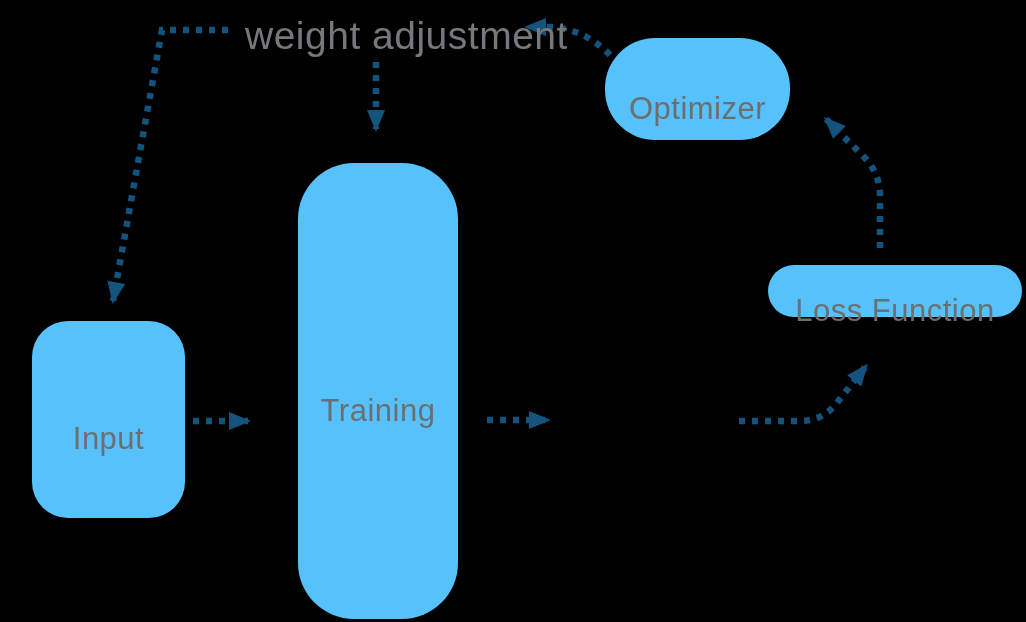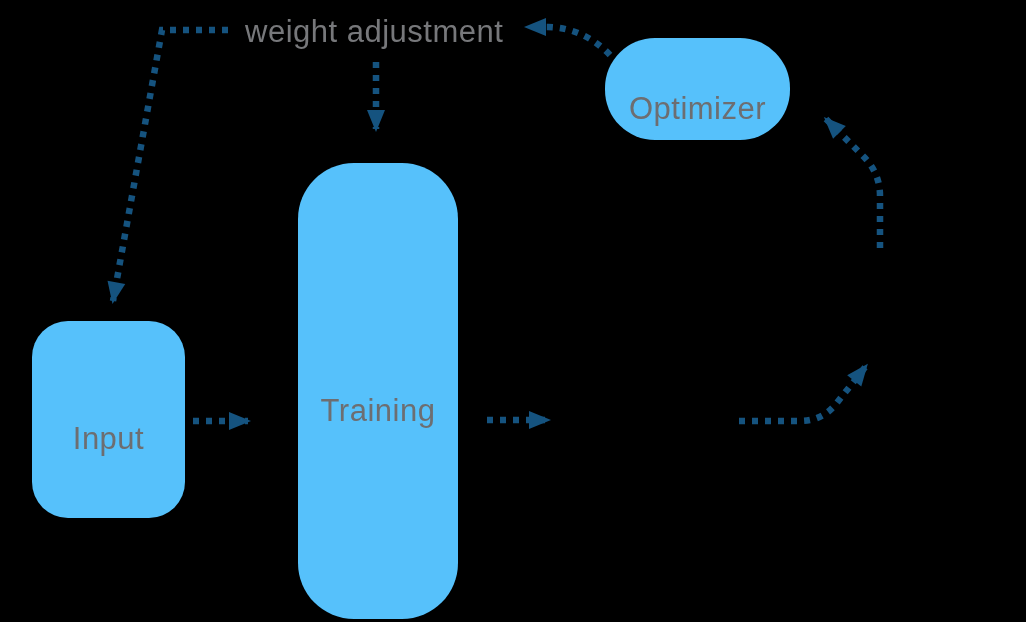--- a/index.html
+++ b/index.html
@@ -46,21 +46,21 @@
   .node-label {
     color: var(--node-label);
     font-size: 31px;
     line-height: 1.1;
     letter-spacing: 0.5px;
     margin-top: 40px;
   }
   .annotation {
     position: absolute;
     color: var(--annotation-text);
-    font-size: 31px;
+    font-size: 39px;
     letter-spacing: 0.5px;
     white-space: nowrap;
   }
   #node-input        { left: 32px;  top: 321px; width: 153px; height: 197px; border-radius: 36px; text-align: center; }
   #node-training     { left: 298px; top: 163px; width: 160px; height: 456px; border-radius: 56px; }
   #node-output       { left: 570px; top: 326px; width: 151px; height: 190px; border-radius: 36px; }
   #node-optimizer    { left: 605px; top: 38px;  width: 185px; height: 102px; border-radius: 50px; }
   #node-loss         { left: 768px; top: 265px; width: 254px; height: 52px;  border-radius: 26px; }
   #annotation-weight { left: 245px; top: 14px; }
 </style>
@@ -101,14 +101,17 @@
     <span class="node-label">
       <span style="display:block">Training</span>
     </span>
   </div>
 
 
   <div class="node" id="node-optimizer">
     <span class="node-label">Optimizer</span>
   </div>
 
+  <div class="node" id="node-loss">
+    <span class="node-label">Loss Function</span>
+  </div>
 
 </div>
 
 </body></html>

